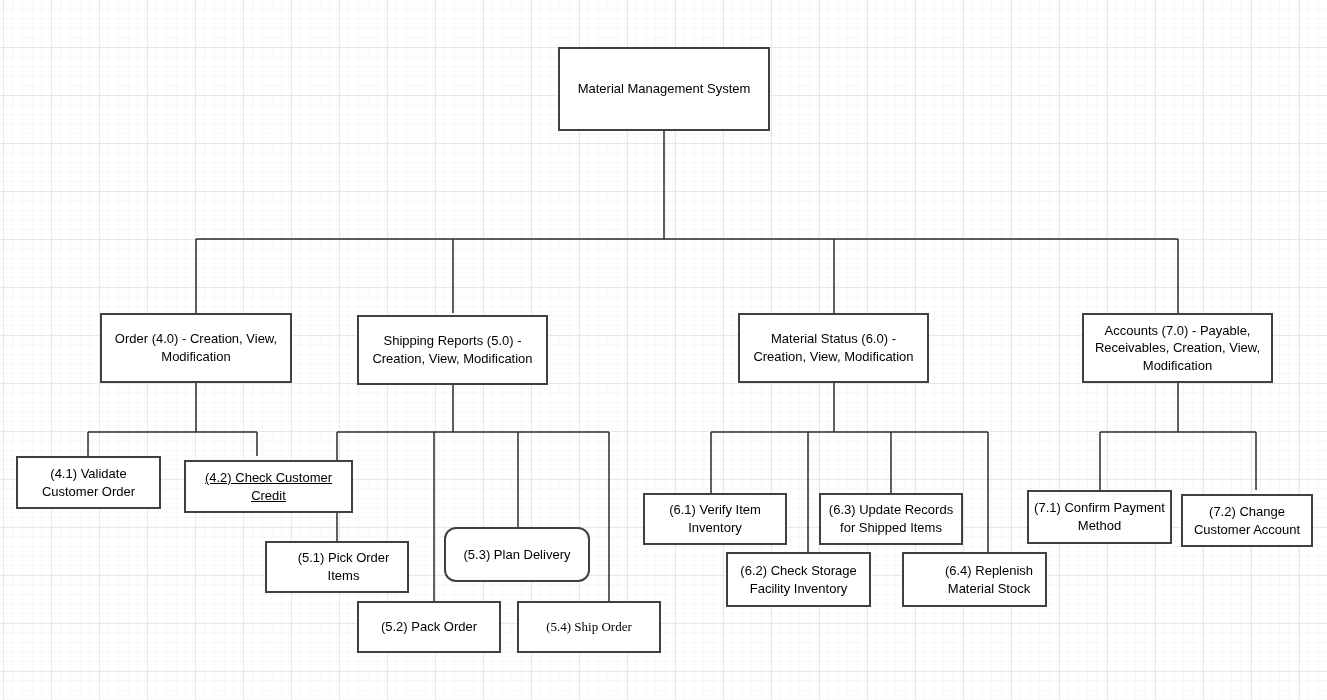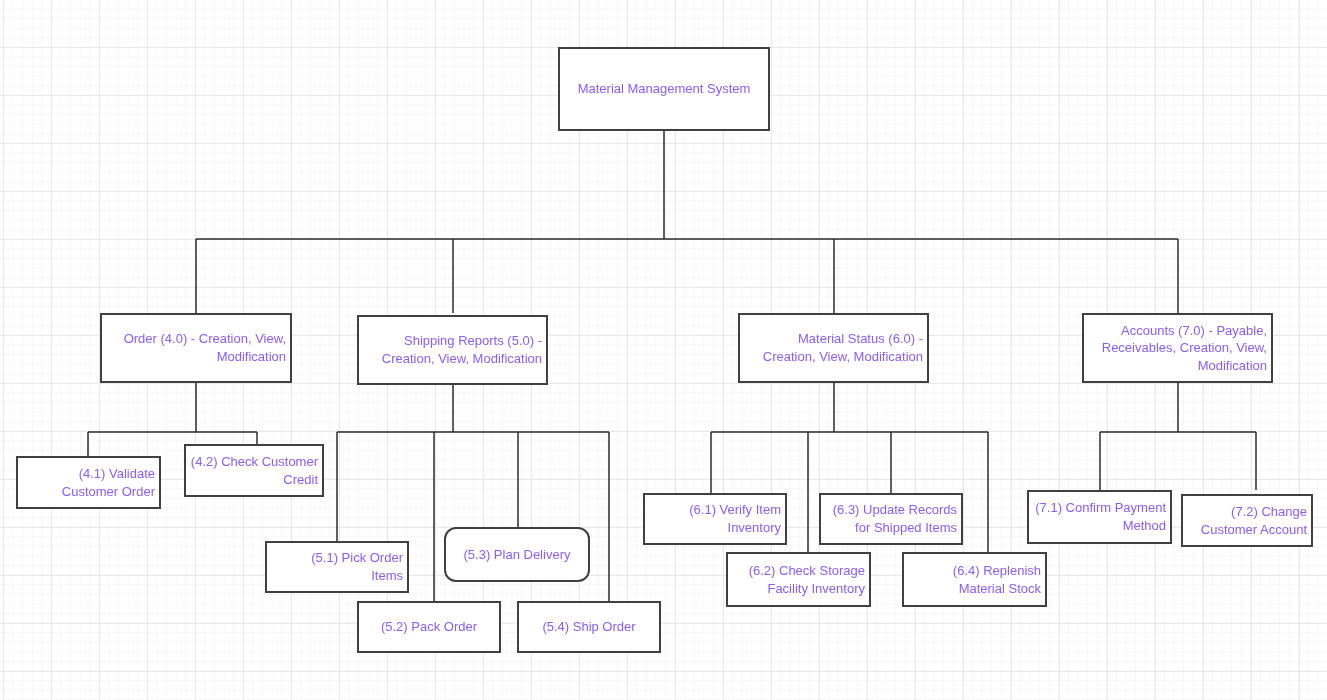--- a/index.html
+++ b/index.html
@@ -31,27 +31,27 @@
   .edges path {
     fill: none;
     stroke: #2b2b2b;
     stroke-width: 1.5;
   }
   .node {
     position: absolute;
     box-sizing: border-box;
     background: #ffffff;
     border: 2px solid #404040;
-    color: #8b5cf6;
+    color: #000000;
     font-size: 13px;
     line-height: 1.35;
     display: flex;
     align-items: center;
     justify-content: center;
-    text-align: right;
+    text-align: center;
     padding: 2px 4px;
     cursor: default;
     white-space: normal;
   }
 </style>
 </head>
 <body>
 
 <div class="canvas">
 
@@ -94,29 +94,29 @@
   <div class="node" style="left:100px; top:313px; width:192px; height:70px;">Order (4.0) - Creation, View, Modification</div>
 
   <div class="node" style="left:357px; top:315px; width:191px; height:70px;">Shipping Reports (5.0) - Creation, View, Modification</div>
 
   <div class="node" style="left:738px; top:313px; width:191px; height:70px;">Material Status (6.0) - Creation, View, Modification</div>
 
   <div class="node" style="left:1082px; top:313px; width:191px; height:70px;">Accounts (7.0) - Payable, Receivables, Creation, View, Modification</div>
 
   <div class="node" style="left:16px; top:456px; width:145px; height:53px;">(4.1) Validate Customer Order</div>
 
-  <div class="node" style="left:184px; top:444px; width:140px; height:53px;">(4.2) Check Customer Credit</div>
+  <div class="node" style="left:184px; top:460px; width:169px; height:53px;text-decoration:underline;">(4.2) Check Customer Credit</div>
 
   <div class="node" style="left:265px; top:541px; width:144px; height:52px;padding-left:17px;">(5.1) Pick Order Items</div>
 
   <div class="node" style="left:357px; top:601px; width:144px; height:52px;">(5.2) Pack Order</div>
 
   <div class="node" style="left:444px; top:527px; width:146px; height:55px;border-radius:12px;">(5.3) Plan Delivery</div>
 
-  <div class="node" style="left:517px; top:601px; width:144px; height:52px;">(5.4) Ship Order</div>
+  <div class="node" style="left:517px; top:601px; width:144px; height:52px;font-family:Liberation Serif, serif;">(5.4) Ship Order</div>
 
   <div class="node" style="left:643px; top:493px; width:144px; height:52px;">(6.1) Verify Item Inventory</div>
 
   <div class="node" style="left:702px; top:552px; width:145px; height:55px;margin-left:24px;">(6.2) Check Storage Facility Inventory</div>
 
   <div class="node" style="left:819px; top:493px; width:144px; height:52px;">(6.3) Update Records for Shipped Items</div>
 
   <div class="node" style="left:902px; top:552px; width:145px; height:55px;padding-left:33px;">(6.4) Replenish Material Stock</div>
 
   <div class="node" style="left:1027px; top:490px; width:145px; height:54px;">(7.1) Confirm Payment Method</div>

